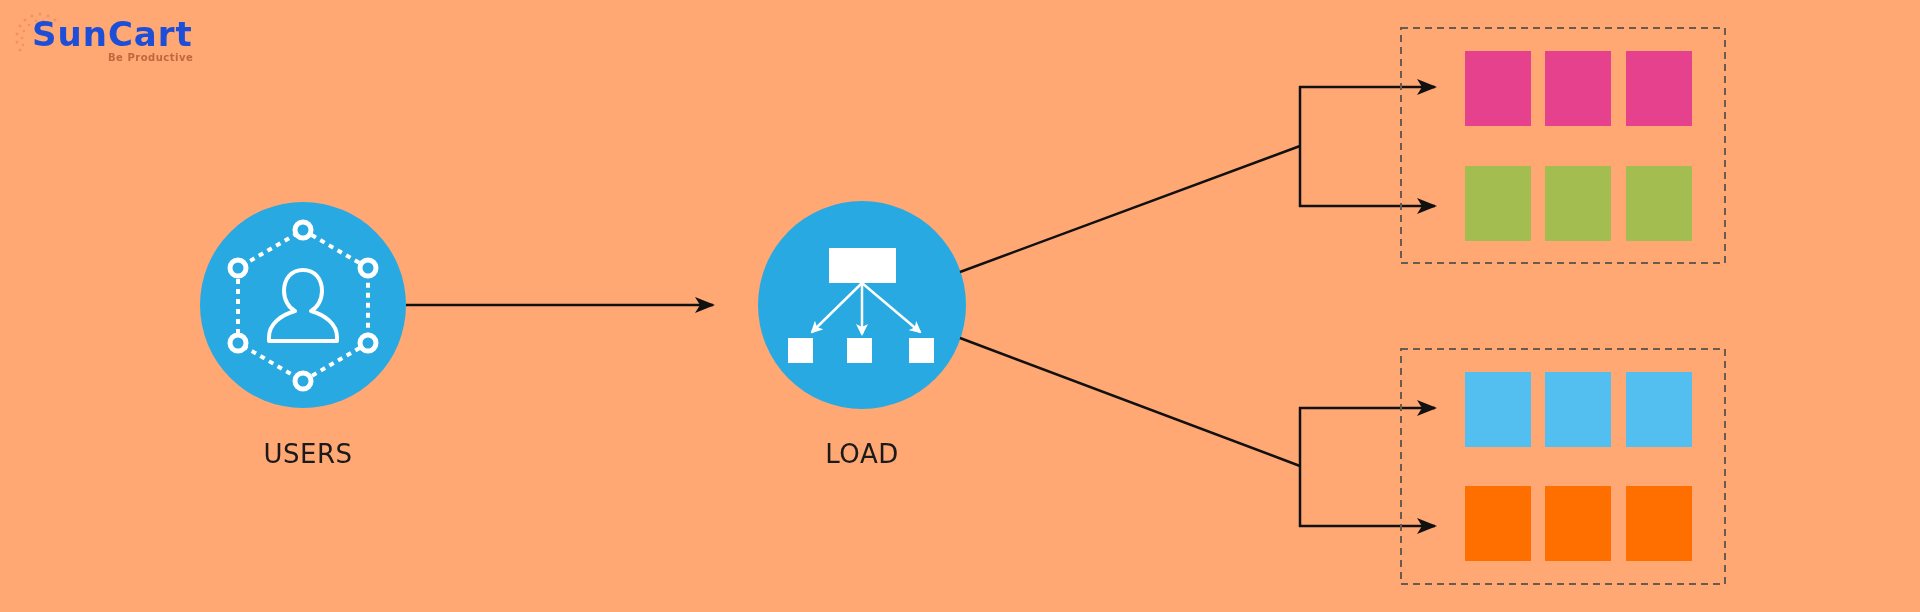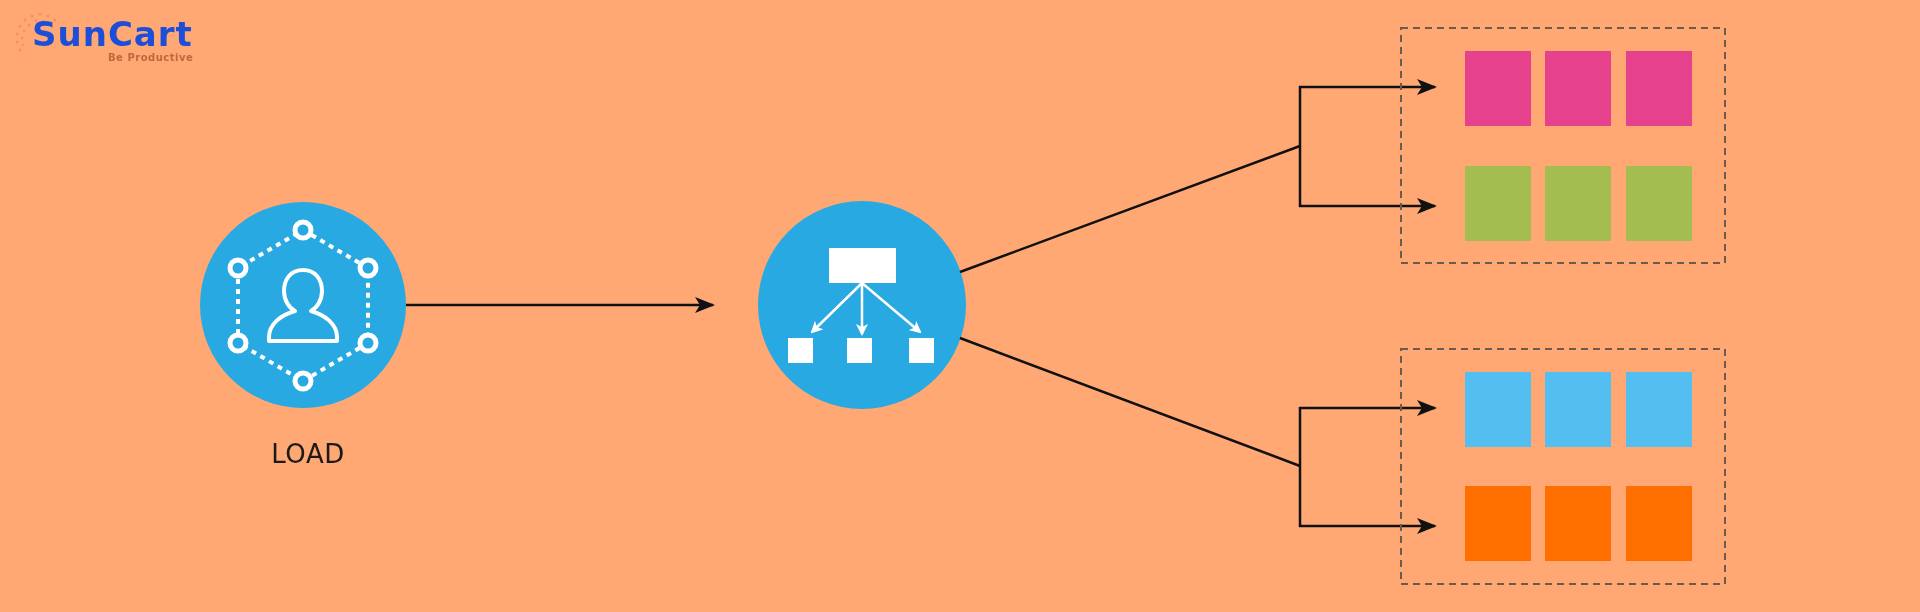--- a/index.html
+++ b/index.html
@@ -113,15 +113,16 @@
       <rect x="1626" y="372" width="66" height="75"></rect>
     </g>
     <g fill="#FF6F00">
       <rect x="1465" y="486" width="66" height="75"></rect>
       <rect x="1545" y="486" width="66" height="75"></rect>
       <rect x="1626" y="486" width="66" height="75"></rect>
     </g>
   </g>
 </svg>
 
-<div class="label" style="left:228px; top:437px; width:160px;">LOAD</div>
+<div class="label" style="left:228px; top:437px; width:160px;">USERS</div>
 <div class="label" style="left:762px; top:437px; width:200px;">
+  <div>LOAD</div>
 </div>
 
 </body></html>

